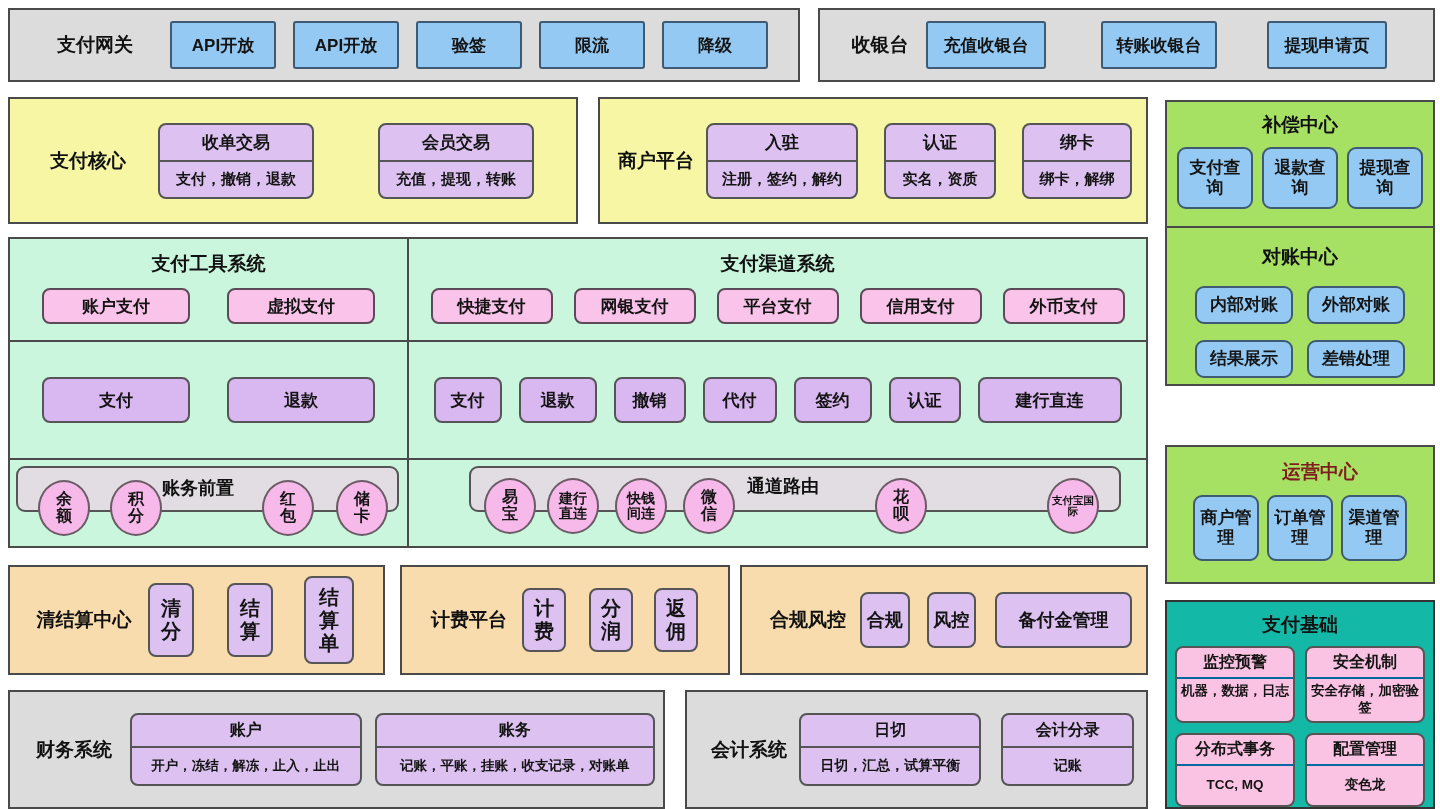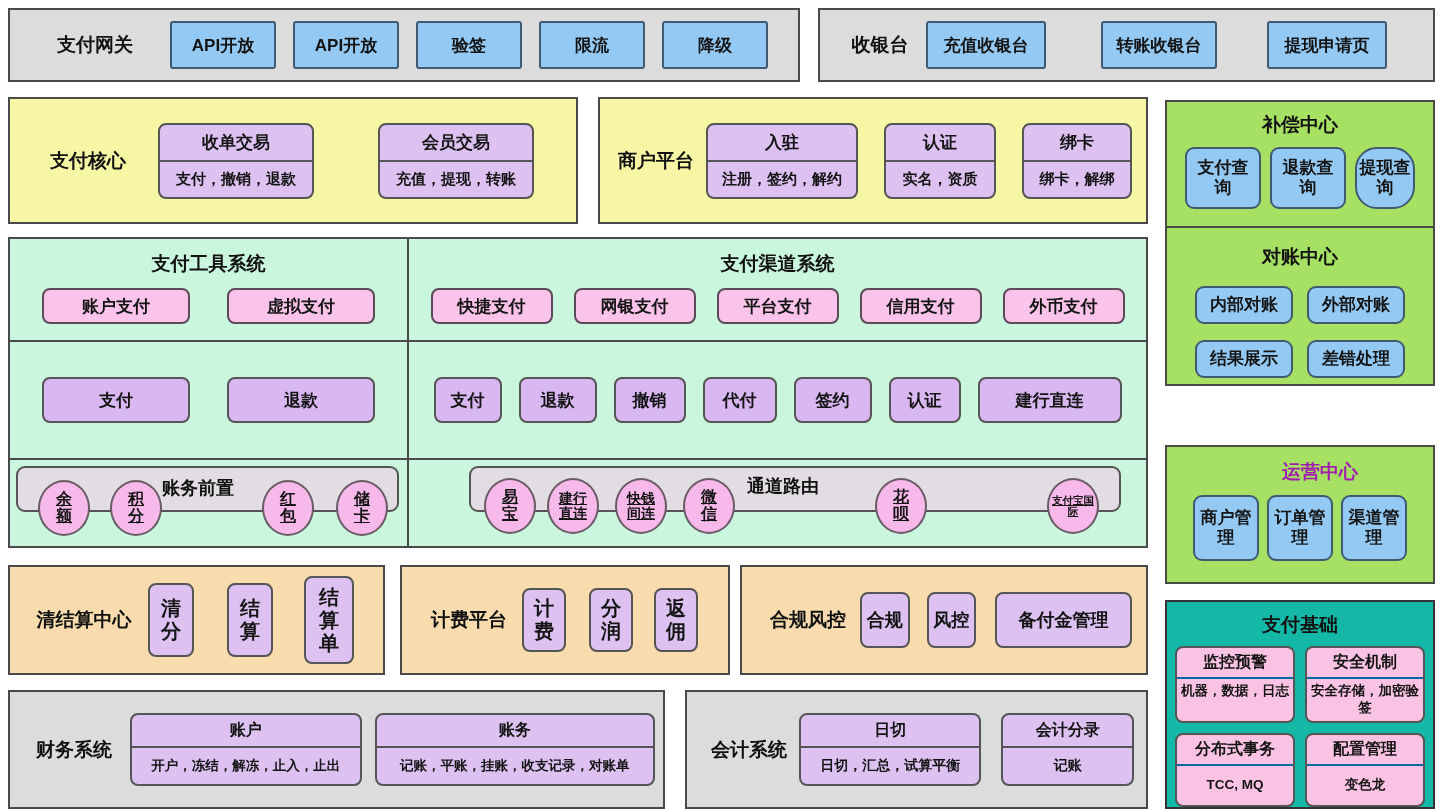--- a/index.html
+++ b/index.html
@@ -27,21 +27,21 @@
   .psplit{box-sizing:border-box;background:#fbc3e3;border:2px solid #555;border-radius:8px;overflow:hidden;}
   .psplit .hd{font-weight:bold;font-size:16px;text-align:center;padding:4px 2px;border-bottom:2px solid #0369a1;}
   .psplit .bd{font-size:13.5px;font-weight:bold;text-align:center;padding:4px 3px;line-height:1.25;}
   .vbox{box-sizing:border-box;background:#dcc1f1;border:2px solid #555;border-radius:8px;
         display:flex;align-items:center;justify-content:center;font-weight:bold;font-size:20px;}
   .vbox span{display:inline-block;width:22px;word-break:break-all;text-align:center;line-height:1.15;}
   .grayband{position:absolute;box-sizing:border-box;background:#e2dde2;border:2px solid #555;border-radius:9px;height:46px;top:6px;}
   .circle{position:absolute;box-sizing:border-box;width:52px;height:56px;border-radius:50%;
           background:#f6b9e9;border:2px solid #6b5b66;display:flex;align-items:center;justify-content:center;
           text-align:center;font-weight:bold;font-size:16px;line-height:1.05;}
-  .circle span{display:inline-block;word-break:break-all;text-decoration:underline;}
+  .circle span{display:inline-block;word-break:break-all;}
   .c2 span{width:18px;}
   .c4 span{width:32px;font-size:14px;}
   .c5 span{width:48px;font-size:10.5px;}
   .bandlbl{position:absolute;font-weight:bold;font-size:18px;color:#111;}
   .divider-v{position:absolute;left:397px;top:0;bottom:0;width:2px;background:#4a4a4a;}
   .band{position:absolute;left:0;right:0;box-sizing:border-box;display:flex;}
   .band .lcol{width:397px;flex:none;position:relative;}
   .band .rcol{flex:1;margin-left:2px;position:relative;}
   .bt{border-top:2px solid #4a4a4a;}
 </style>
@@ -96,21 +96,21 @@
 
   <div class="panel bg-green" style="left:1165px;top:100px;width:270px;height:131px;">
     <div class="ttl" style="margin-top:10px;">补偿中心</div>
     <div style="display:flex;justify-content:center;gap:9px;margin-top:9px;">
       <div class="box blue-rd" style="width:76px;height:62px;">
           <span style="width:56px;">支付查询</span>
         </div>
       <div class="box blue-rd" style="width:76px;height:62px;">
           <span style="width:56px;">退款查询</span>
         </div>
-      <div class="box blue-rd" style="width:60px;height:62px;border-radius:22px;">
+      <div class="box blue-rd" style="width:76px;height:62px;">
           <span style="width:56px;">提现查询</span>
         </div>
     </div>
   </div>
 
   <div class="panel bg-mint" style="left:8px;top:237px;width:1140px;height:311px;">
     <div class="divider-v"></div>
 
     <div class="band" style="top:0;height:101px;">
       <div class="lcol">
@@ -194,21 +194,21 @@
     <div class="ttl" style="margin-top:16px;">对账中心</div>
     <div style="display:grid;grid-template-columns:98px 98px;justify-content:center;gap:16px 14px;margin-top:16px;">
       <div class="box blue-rd" style="height:38px;">内部对账</div>
       <div class="box blue-rd" style="height:38px;">外部对账</div>
       <div class="box blue-rd" style="height:38px;">结果展示</div>
       <div class="box blue-rd" style="height:38px;">差错处理</div>
     </div>
   </div>
 
   <div class="panel bg-green" style="left:1165px;top:445px;width:270px;height:139px;">
-    <div class="ttl" style="margin-top:12px;color:#a21caf;padding-left:40px;">运营中心</div>
+    <div class="ttl" style="margin-top:12px;color:#7f1d1d;padding-left:40px;">运营中心</div>
     <div style="display:flex;justify-content:center;gap:8px;margin-top:10px;">
       <div class="box blue-rd" style="width:66px;height:66px;">
           <span style="width:54px;">商户管理</span>
         </div>
       <div class="box blue-rd" style="width:66px;height:66px;">
           <span style="width:54px;">订单管理</span>
         </div>
       <div class="box blue-rd" style="width:66px;height:66px;">
           <span style="width:54px;">渠道管理</span>
         </div>

